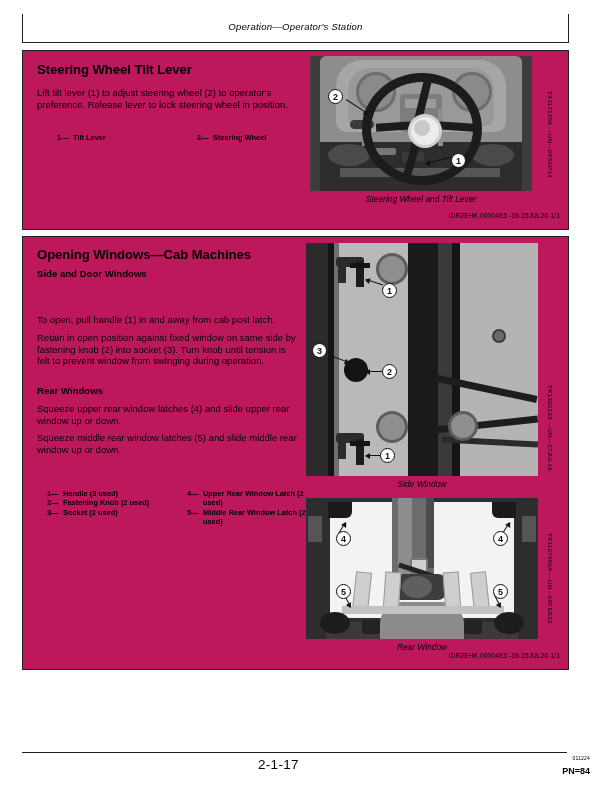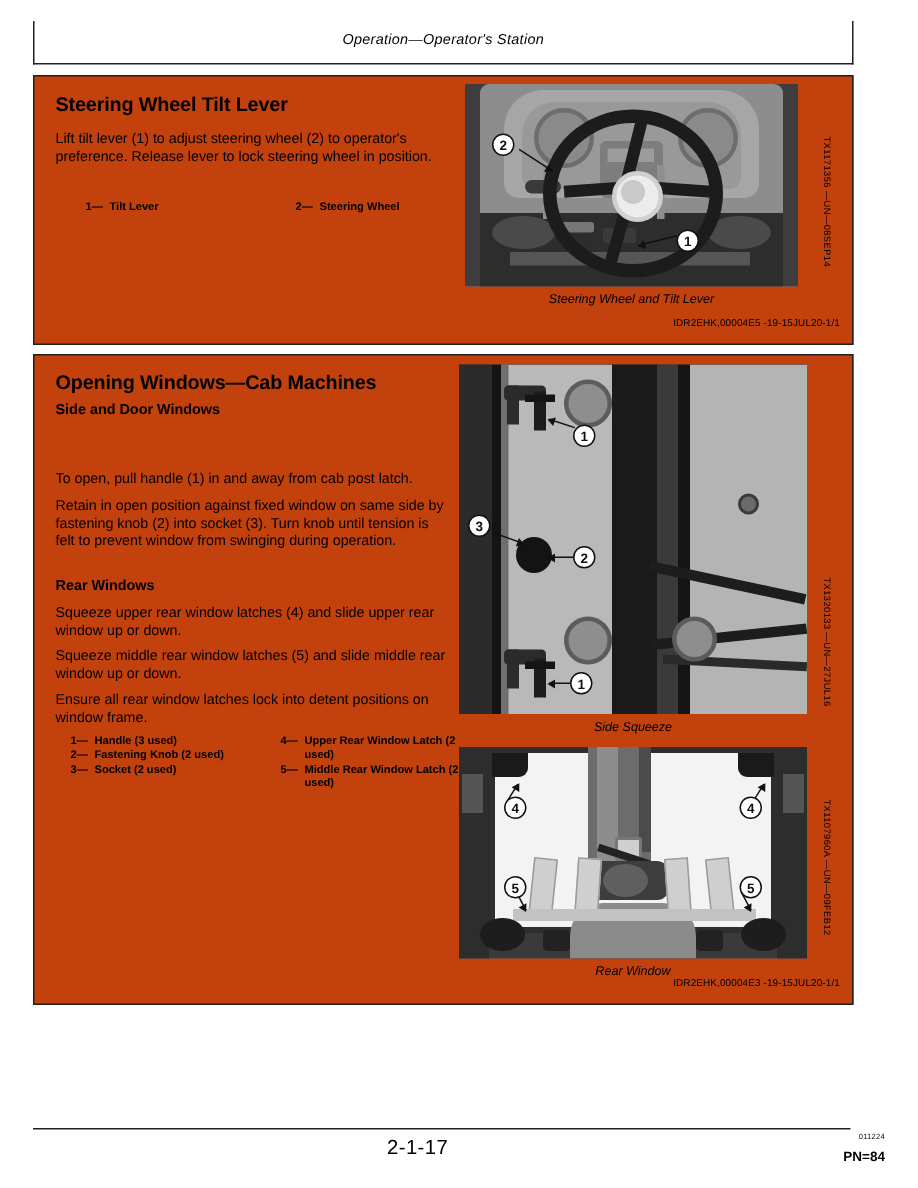--- a/index.html
+++ b/index.html
@@ -16,21 +16,21 @@
     border-left:1px solid #231f20;border-right:1px solid #231f20;
     border-bottom:1px solid #231f20;
   }
   .header-title{
     position:absolute;left:0;right:0;top:7px;text-align:center;
     font-style:italic;font-size:9.6px;letter-spacing:.2px;color:#000;
   }
 
   
   .panel{
-    position:absolute;border:1px solid #231f20;background:#c2410c;
+    position:absolute;border:1px solid #231f20;background:#be185d;
   }
   #panel-1{left:22px;top:50px;width:545px;height:178px;}
   #panel-2{left:22px;top:236px;width:545px;height:432px;}
 
   .h1{
     position:absolute;font-weight:bold;font-size:13.2px;letter-spacing:-.1px;
   }
   .h2{
     position:absolute;font-weight:bold;font-size:9.6px;
   }
@@ -166,21 +166,20 @@
 
     <div class="h2" style="left:14px;top:31px;">Side and Door Windows</div>
 
     <div class="body-text" style="left:14px;top:77px;width:262px;">To open, pull handle (1) in and away from cab post latch.</div>
     <div class="body-text" style="left:14px;top:95px;width:262px;">Retain in open position against fixed window on same side by fastening knob (2) into socket (3). Turn knob until tension is felt to prevent window from swinging during operation.</div>
 
     <div class="h2" style="left:14px;top:148px;">Rear Windows</div>
 
     <div class="body-text" style="left:14px;top:166px;width:262px;">Squeeze upper rear window latches (4) and slide upper rear window up or down.</div>
     <div class="body-text" style="left:14px;top:195px;width:262px;">Squeeze middle rear window latches (5) and slide middle rear window up or down.</div>
-    <div class="body-text" style="left:14px;top:224px;width:262px;">Ensure all rear window latches lock into detent positions on window frame.</div>
 
     <div class="legend" style="left:24px;top:252px;width:270px;">
       <div class="row" style="position:absolute;left:0;top:0;width:132px;">
         <span class="num">1—</span>
         <span class="txt">Handle (3 used)</span>
       </div>
       <div class="row" style="position:absolute;left:0;top:9.3px;width:132px;">
         <span class="num">2—</span>
         <span class="txt">Fastening Knob (2 used)</span>
       </div>
@@ -241,21 +240,21 @@
 
         <div class="lead" style="left:24px;top:112px;width:20px;transform:rotate(20deg);"></div>
         <div class="cal" style="left:6px;top:100px;">3</div>
 
         <div class="lead rev" style="left:60px;top:128px;width:18px;"></div>
         <div class="cal" style="left:76px;top:121px;">2</div>
 
         <div class="lead rev" style="left:60px;top:212px;width:16px;"></div>
         <div class="cal" style="left:74px;top:205px;">1</div>
       </div>
-      <div class="figcap">Side Squeeze</div>
+      <div class="figcap">Side Window</div>
     </div>
 
     <div class="figcode" style="left:524px;top:148px;">TX1320133 —UN—27JUL16</div>
 
     <div class="figwrap" style="left:283px;top:261px;width:232px;">
       <div class="fig" style="width:232px;height:141px;background:#5a5a5a;">
         <div style="position:absolute;inset:0;background:#3a3a3a;"></div>
 
         <div style="position:absolute;left:20px;top:0;width:192px;height:124px;background:#f3f3f3;"></div>
         <div style="position:absolute;left:20px;top:0;width:192px;height:124px;border:4px solid #2e2e2e;box-sizing:border-box;"></div>

